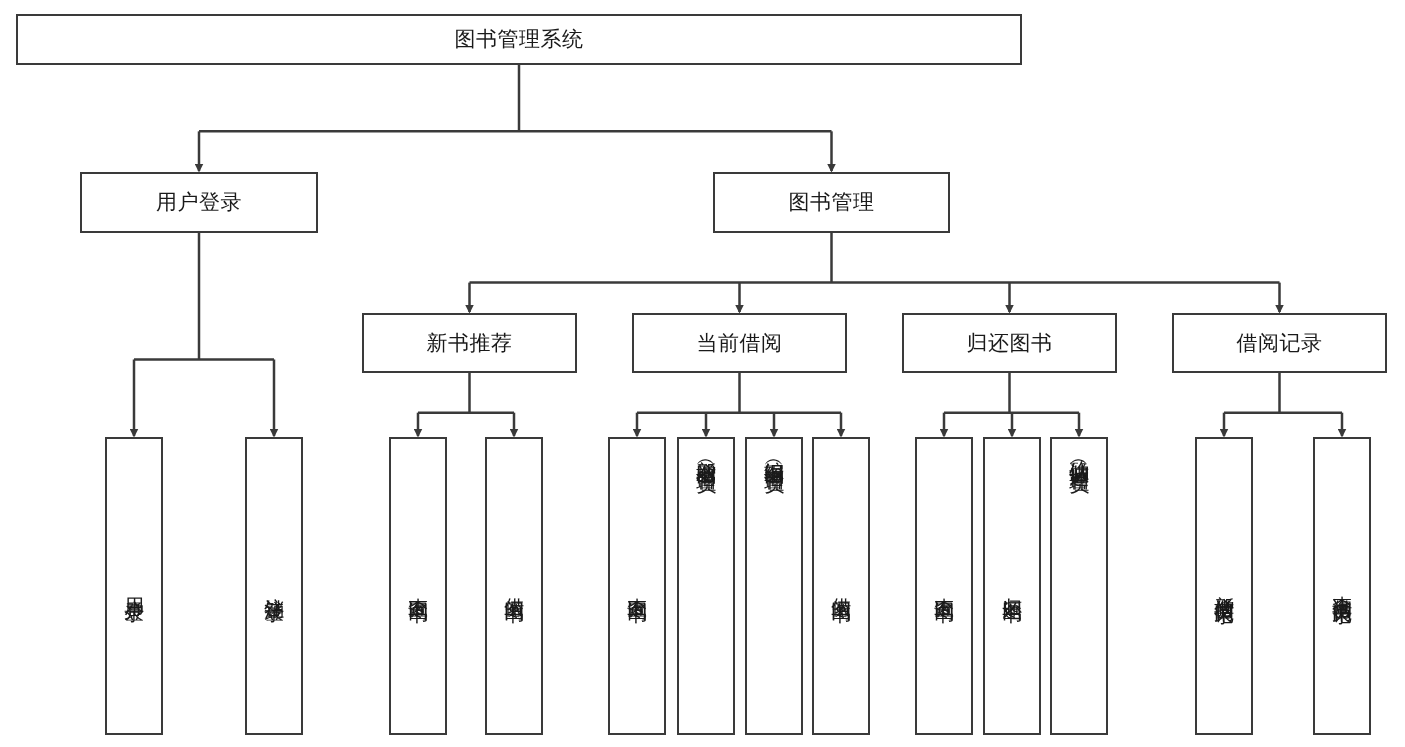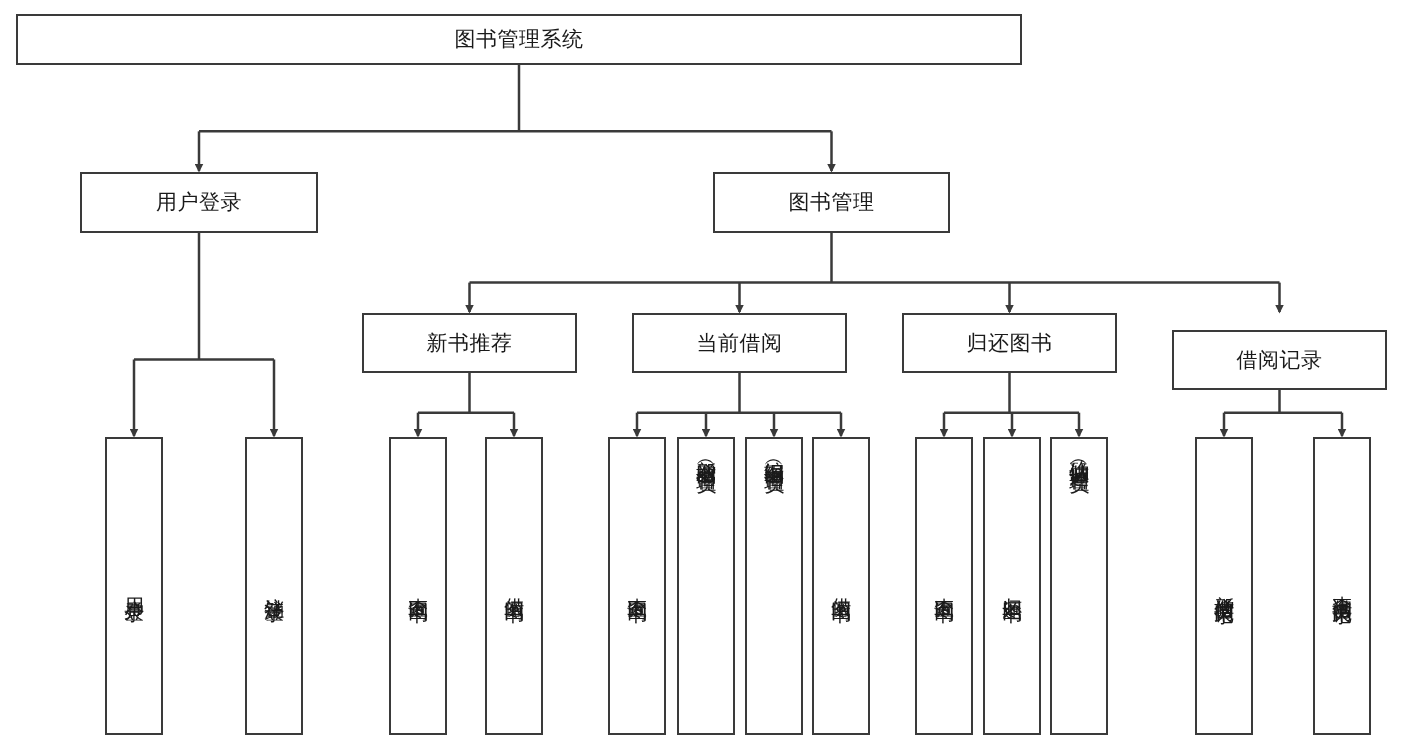--- a/index.html
+++ b/index.html
@@ -143,21 +143,21 @@
       </div>
       <div class="node horiz" style="left: 362px; top: 313px; width: 215px; height: 60px;">
         <span class="label">新书推荐</span>
       </div>
       <div class="node horiz" style="left: 632px; top: 313px; width: 215px; height: 60px;">
         <span class="label">当前借阅</span>
       </div>
       <div class="node horiz" style="left: 902px; top: 313px; width: 215px; height: 60px;">
         <span class="label">归还图书</span>
       </div>
-      <div class="node horiz" style="left: 1172px; top: 330px; width: 215px; height: 60px;">
+      <div class="node horiz" style="left: 1172px; top: 313px; width: 215px; height: 60px;">
         <span class="label">借阅记录</span>
       </div>
       <div class="node vert centered" style="left: 105px; top: 437px; width: 58px; height: 298px;">
         <span class="label">用户登录</span>
       </div>
       <div class="node vert centered" style="left: 245px; top: 437px; width: 58px; height: 298px;">
         <span class="label">注销登录</span>
       </div>
       <div class="node vert centered" style="left: 389px; top: 437px; width: 58px; height: 298px;">
         <span class="label">查询图书</span>

